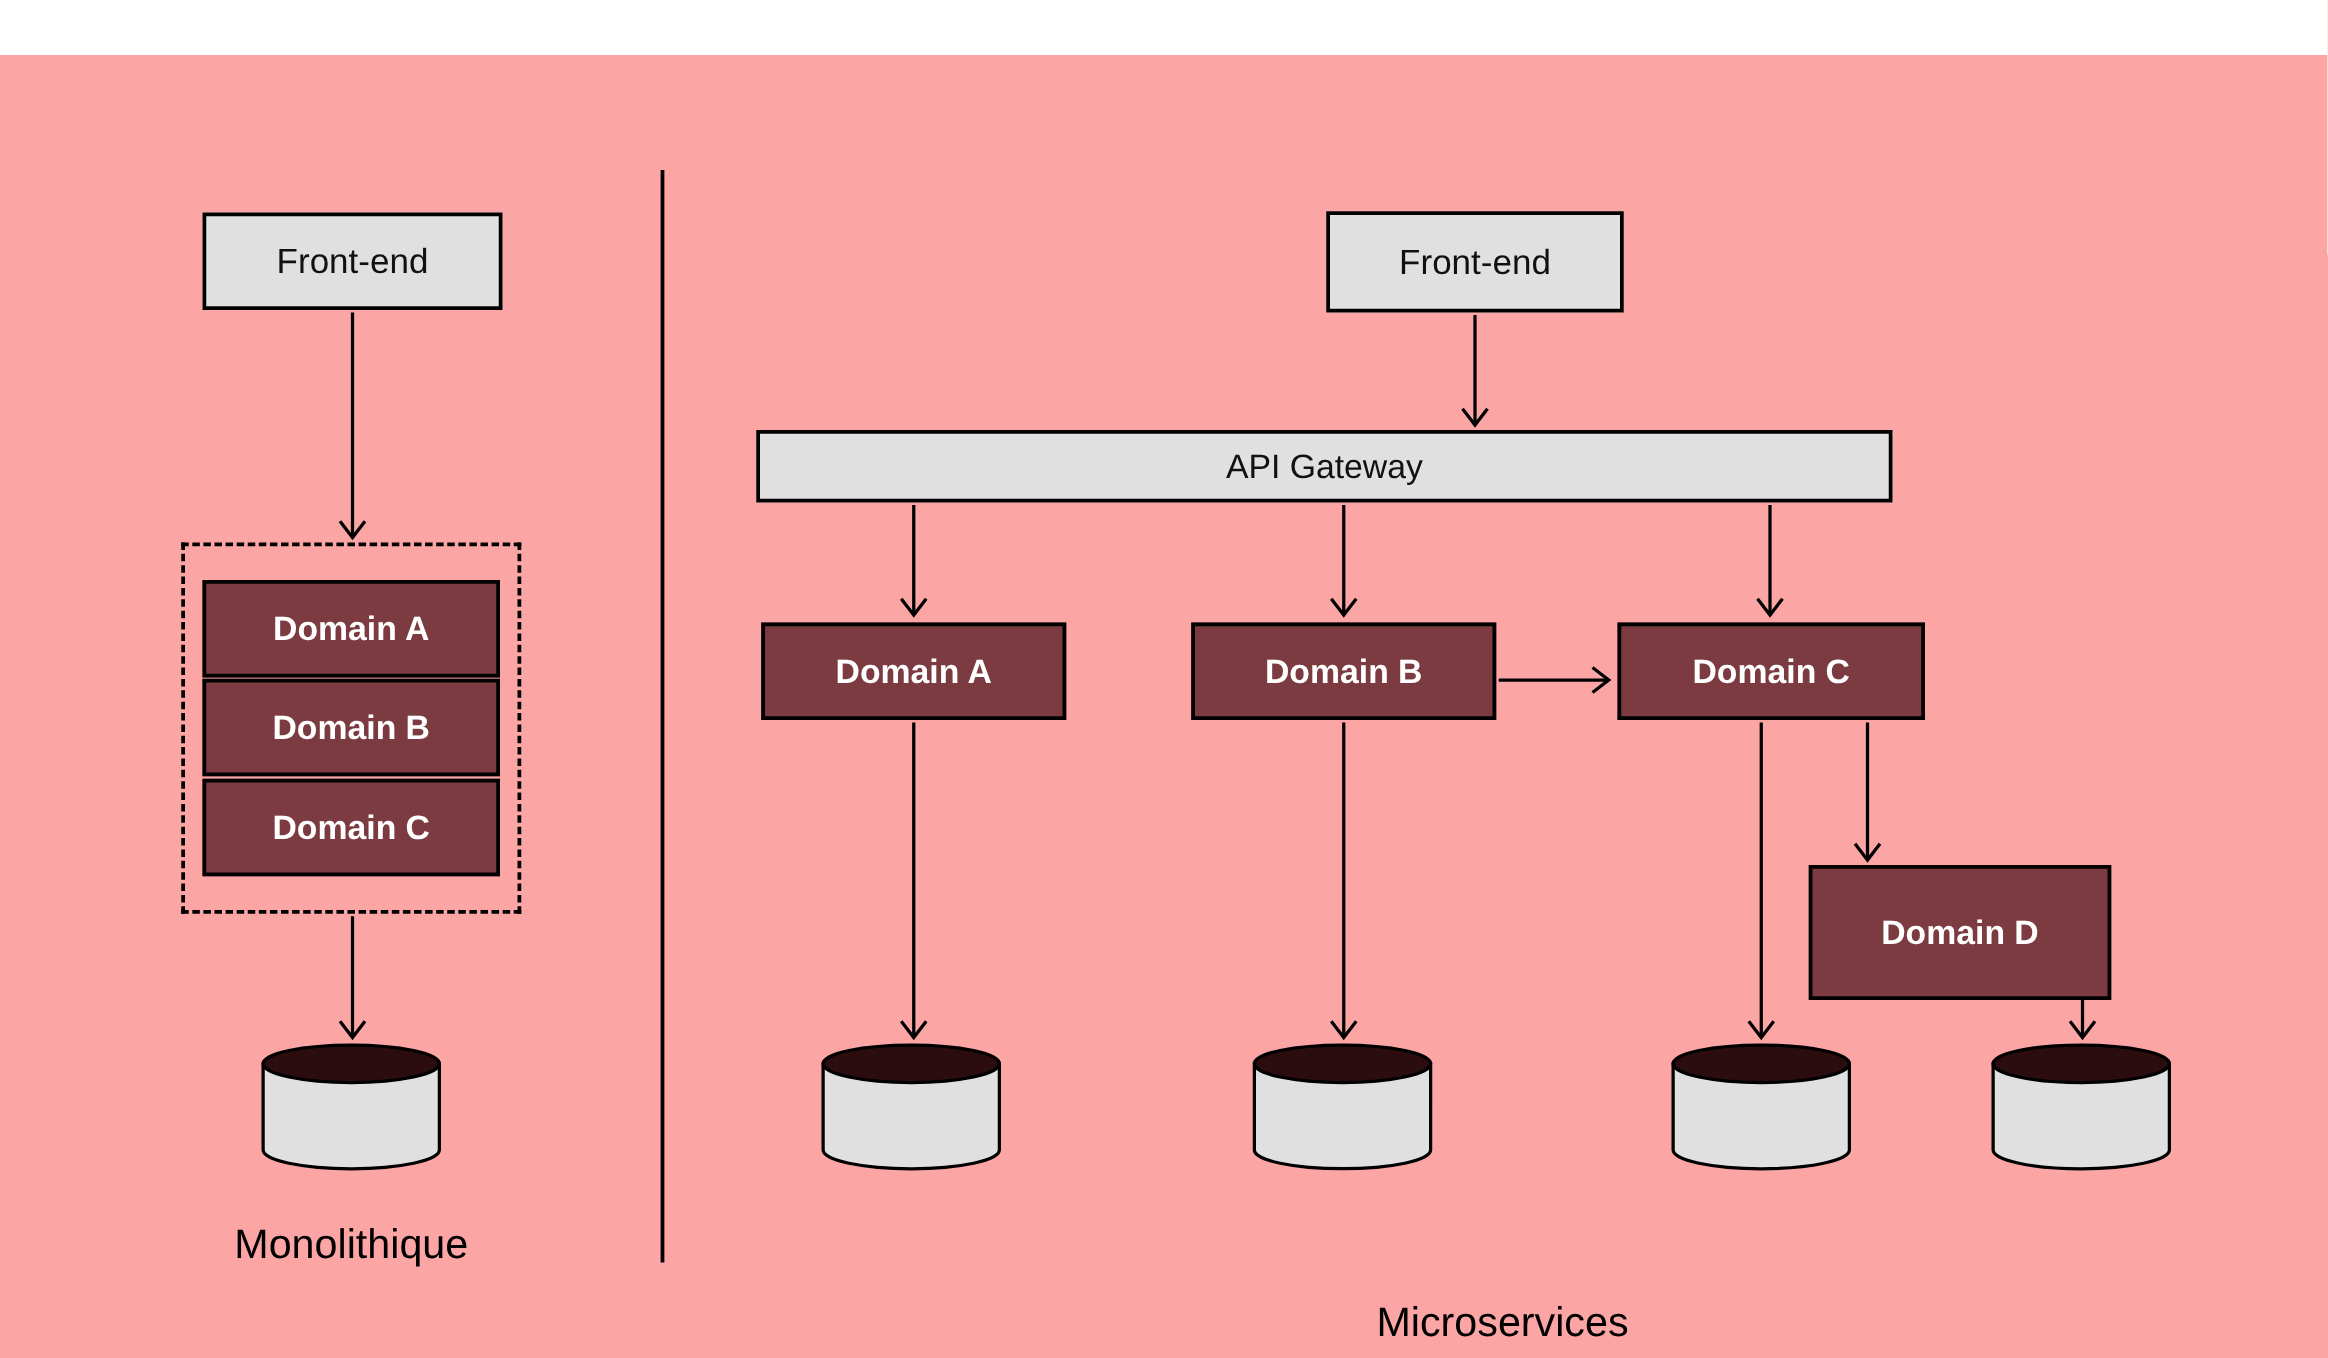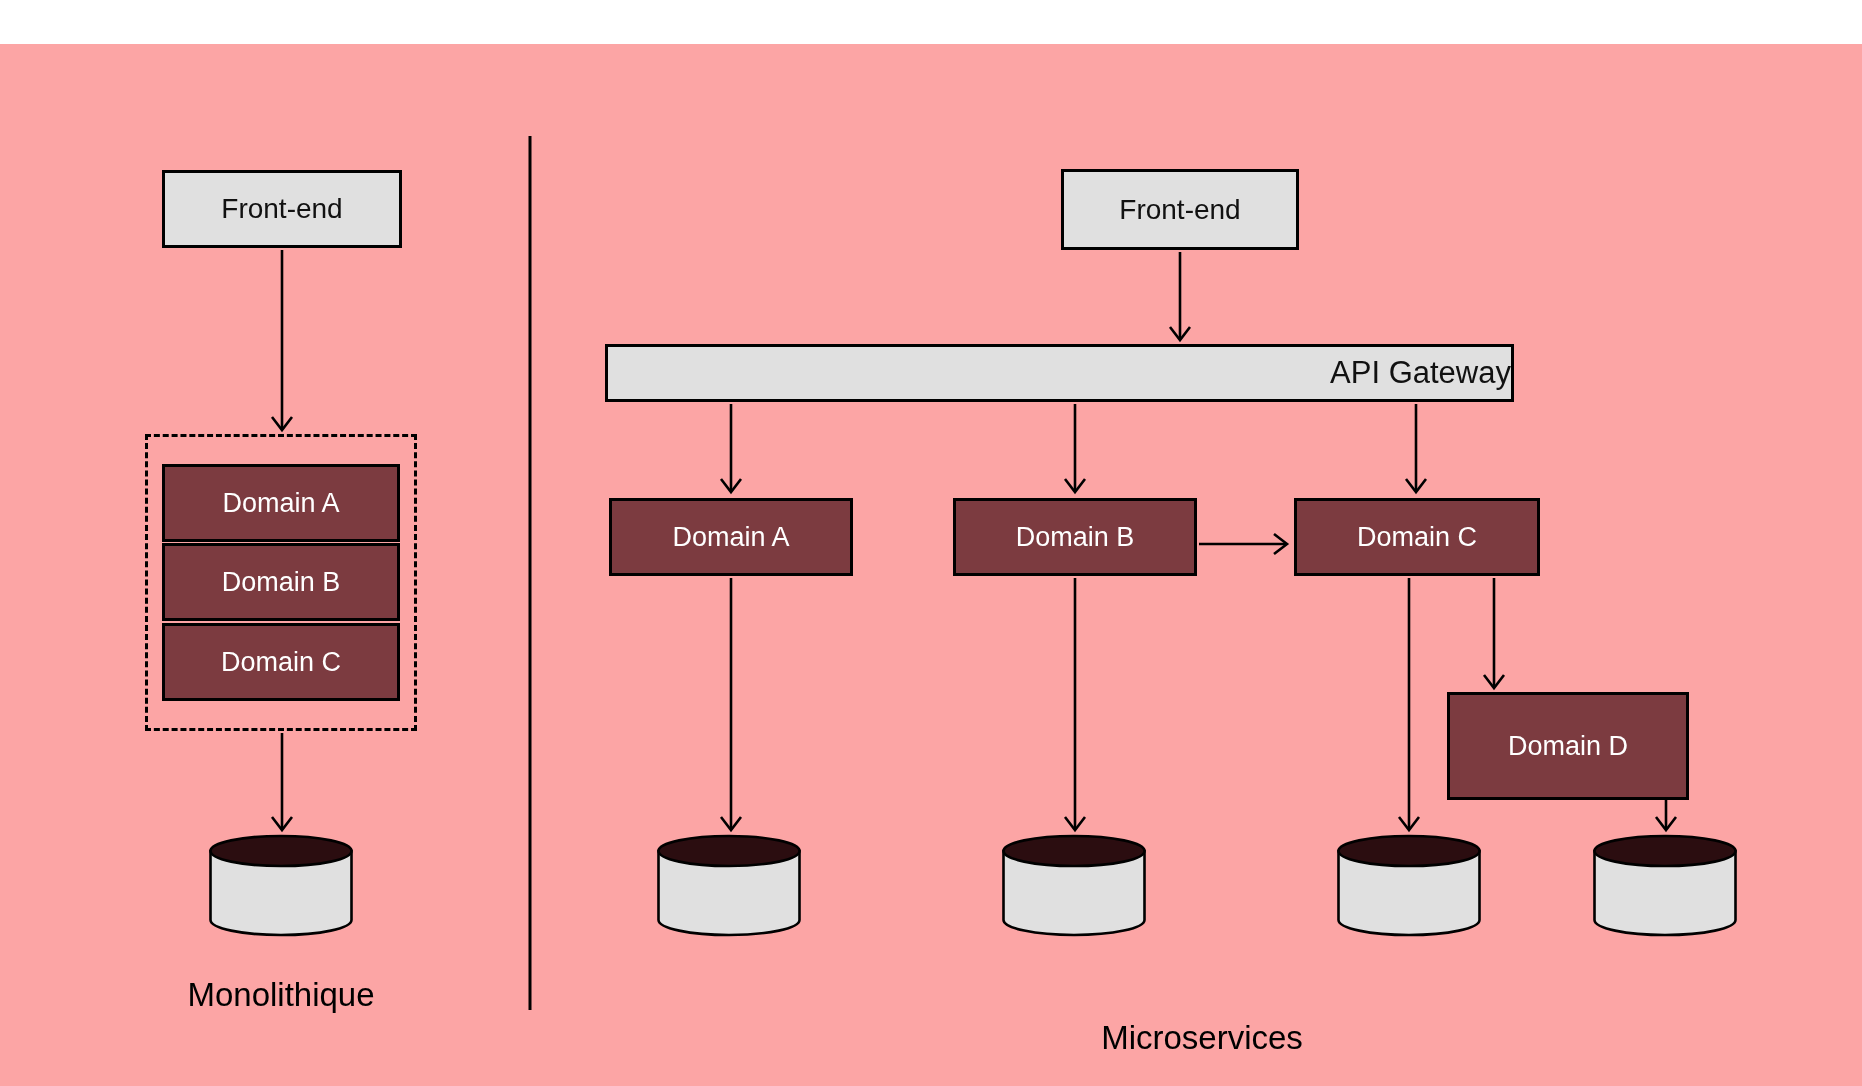--- a/index.html
+++ b/index.html
@@ -33,21 +33,21 @@
   .gray{
     background:var(--box-gray);
     color:var(--text-dark);
     font-size:28px;
     font-weight:500;
   }
   .red{
     background:var(--service-red);
     color:var(--text-light);
     font-size:27px;
-    font-weight:400;
+    font-weight:700;
   }
   .dashed-group{
     position:absolute;
     box-sizing:border-box;
     border:3px dashed var(--stroke);
     background:transparent;
   }
   .caption{
     position:absolute;
     transform:translateX(-50%);
@@ -157,32 +157,32 @@
   <div class="box red" style="left:162px;top:579px;width:238px;height:78px;">
     <span>Domain C</span>
   </div>
 
   <div class="caption" style="left:281px;top:932px;">Monolithique</div>
 
   <div class="box gray" style="left:1061px;top:125px;width:238px;height:81px;">
     <span>Front-end</span>
   </div>
 
-  <div class="box gray" style="left:605px;top:300px;width:909px;height:58px;font-size:31px;justify-content:flex-end;">
+  <div class="box gray" style="left:605px;top:300px;width:909px;height:58px;font-size:27px;">
     <span>API Gateway</span>
   </div>
 
   <div class="box red" style="left:609px;top:454px;width:244px;height:78px;">
     <span>Domain A</span>
   </div>
   <div class="box red" style="left:953px;top:454px;width:244px;height:78px;">
     <span>Domain B</span>
   </div>
   <div class="box red" style="left:1294px;top:454px;width:246px;height:78px;">
     <span>Domain C</span>
   </div>
   <div class="box red" style="left:1447px;top:648px;width:242px;height:108px;">
     <span>Domain D</span>
   </div>
 
-  <div class="caption" style="left:1202px;top:975px;">Microservices</div>
+  <div class="caption" style="left:1202px;top:995px;">Microservices</div>
 
 </div>
 
 </body></html>

